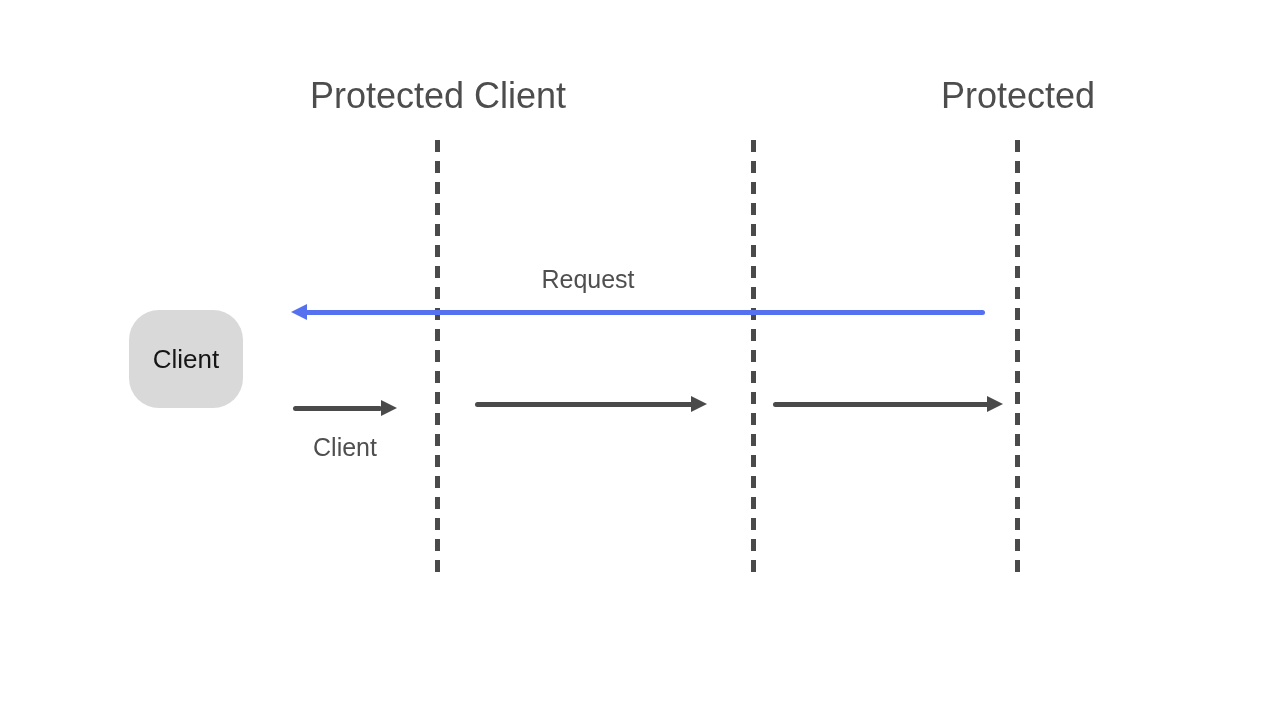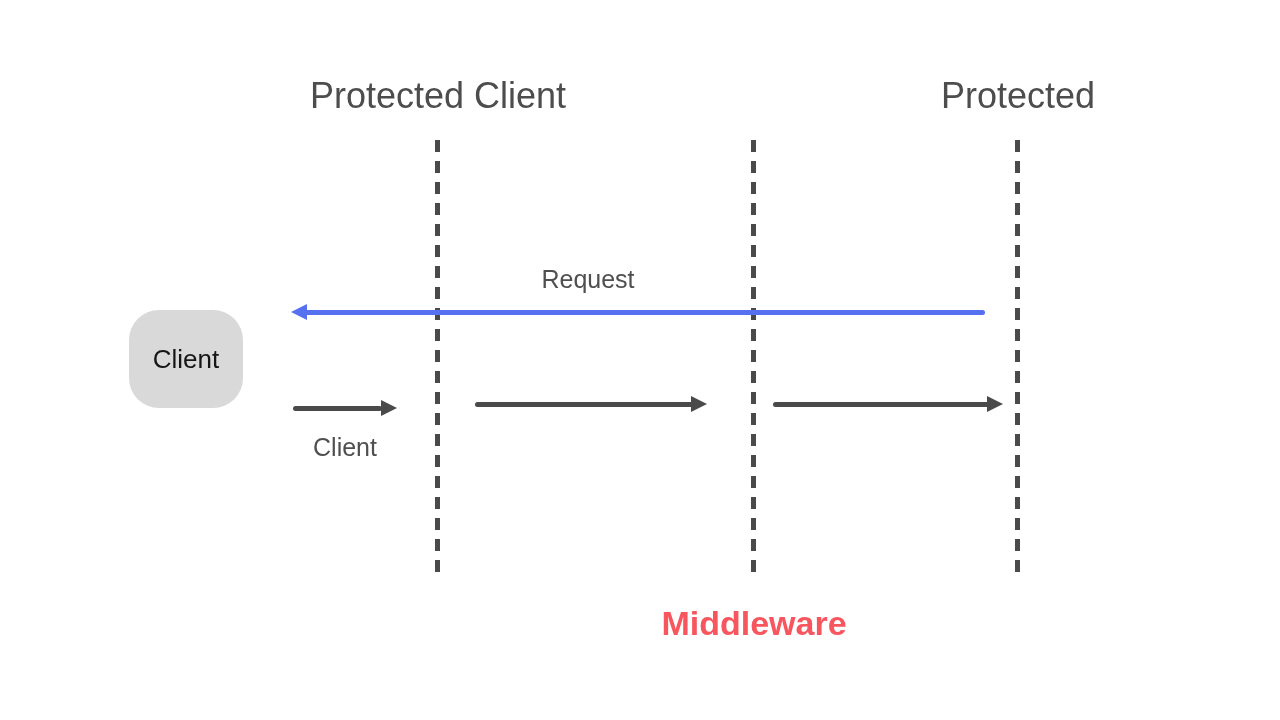--- a/index.html
+++ b/index.html
@@ -109,15 +109,14 @@
   <div class="head right" style="left:381px; top:400px"></div>
 
   <div class="hline dark" style="left:475px; top:402px; width:218px"></div>
   <div class="head right" style="left:691px; top:396px"></div>
 
   <div class="hline dark" style="left:773px; top:402px; width:216px"></div>
   <div class="head right" style="left:987px; top:396px"></div>
 
   <span class="flow-label" style="left:345px; top:432px">Client</span>
 
-  <span class="bottom-label">Middleware</span>
 
 </div>
 
 </body></html>

